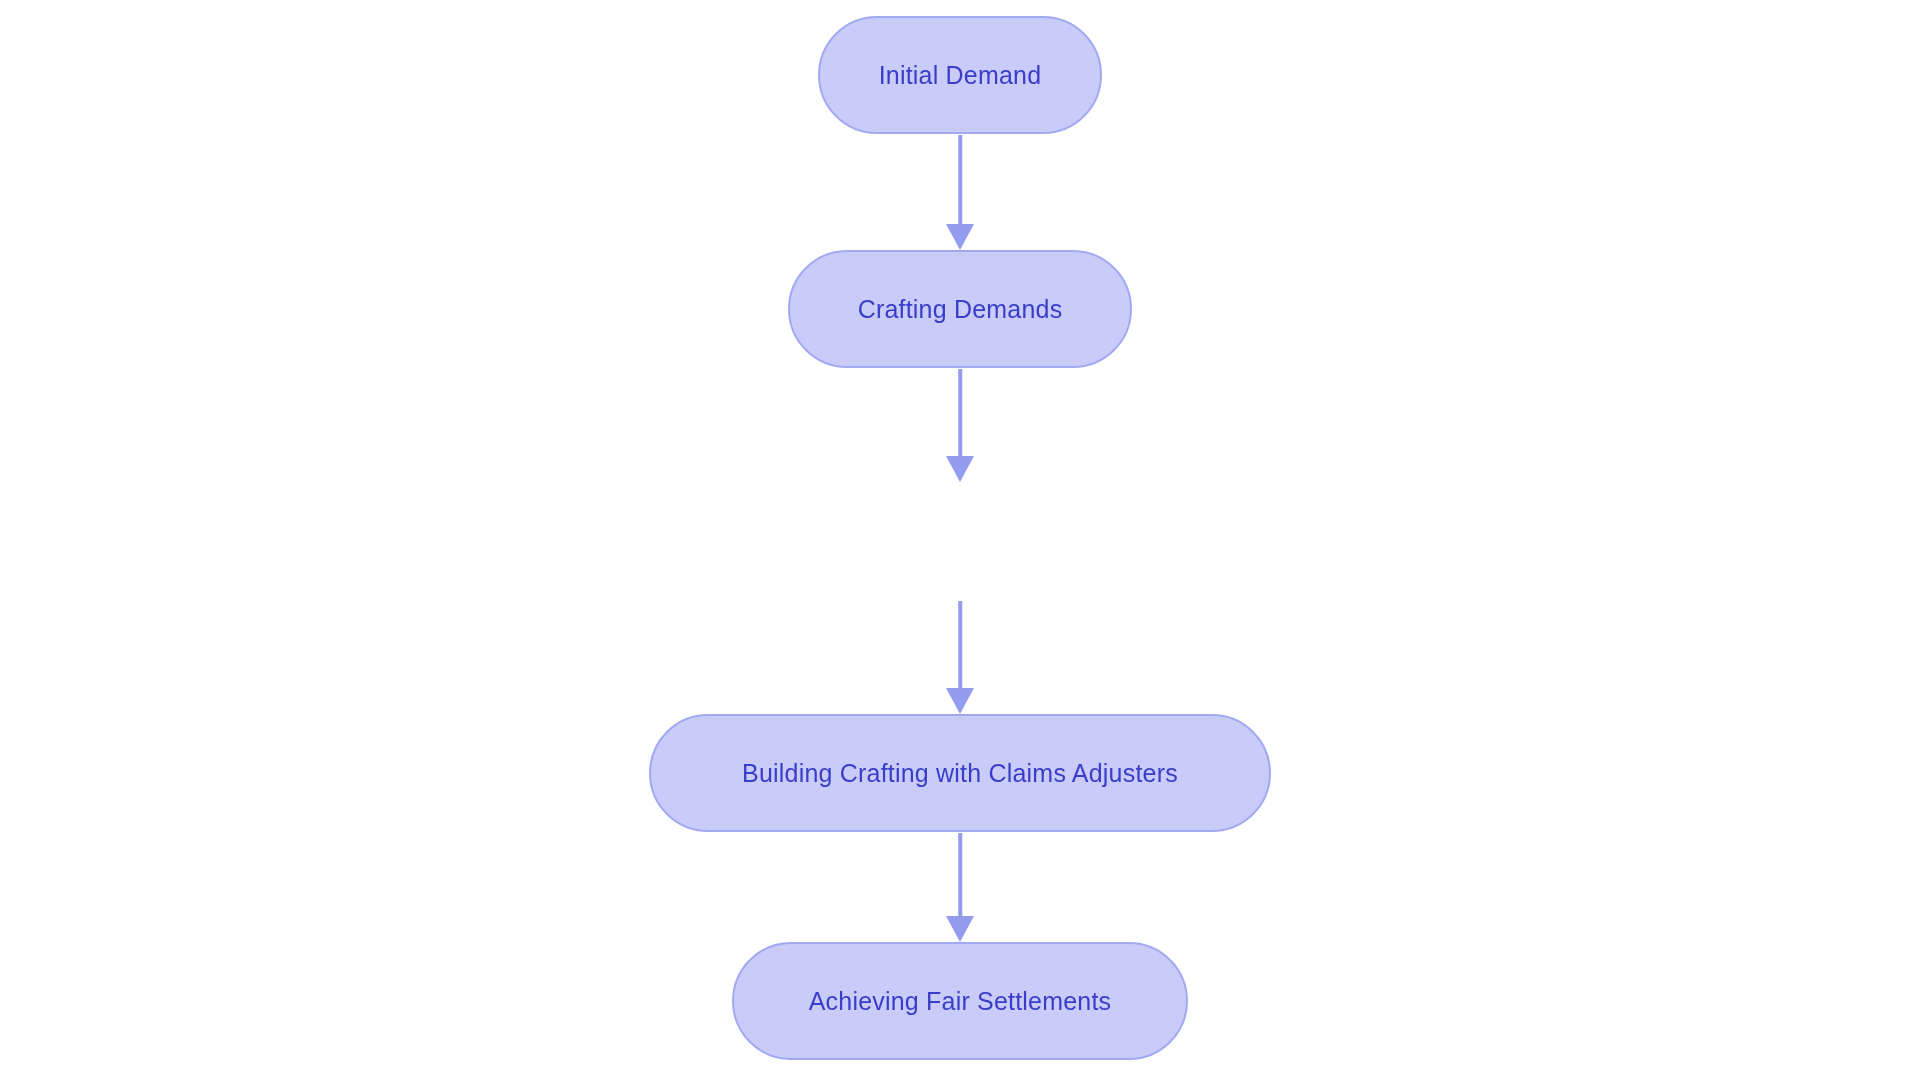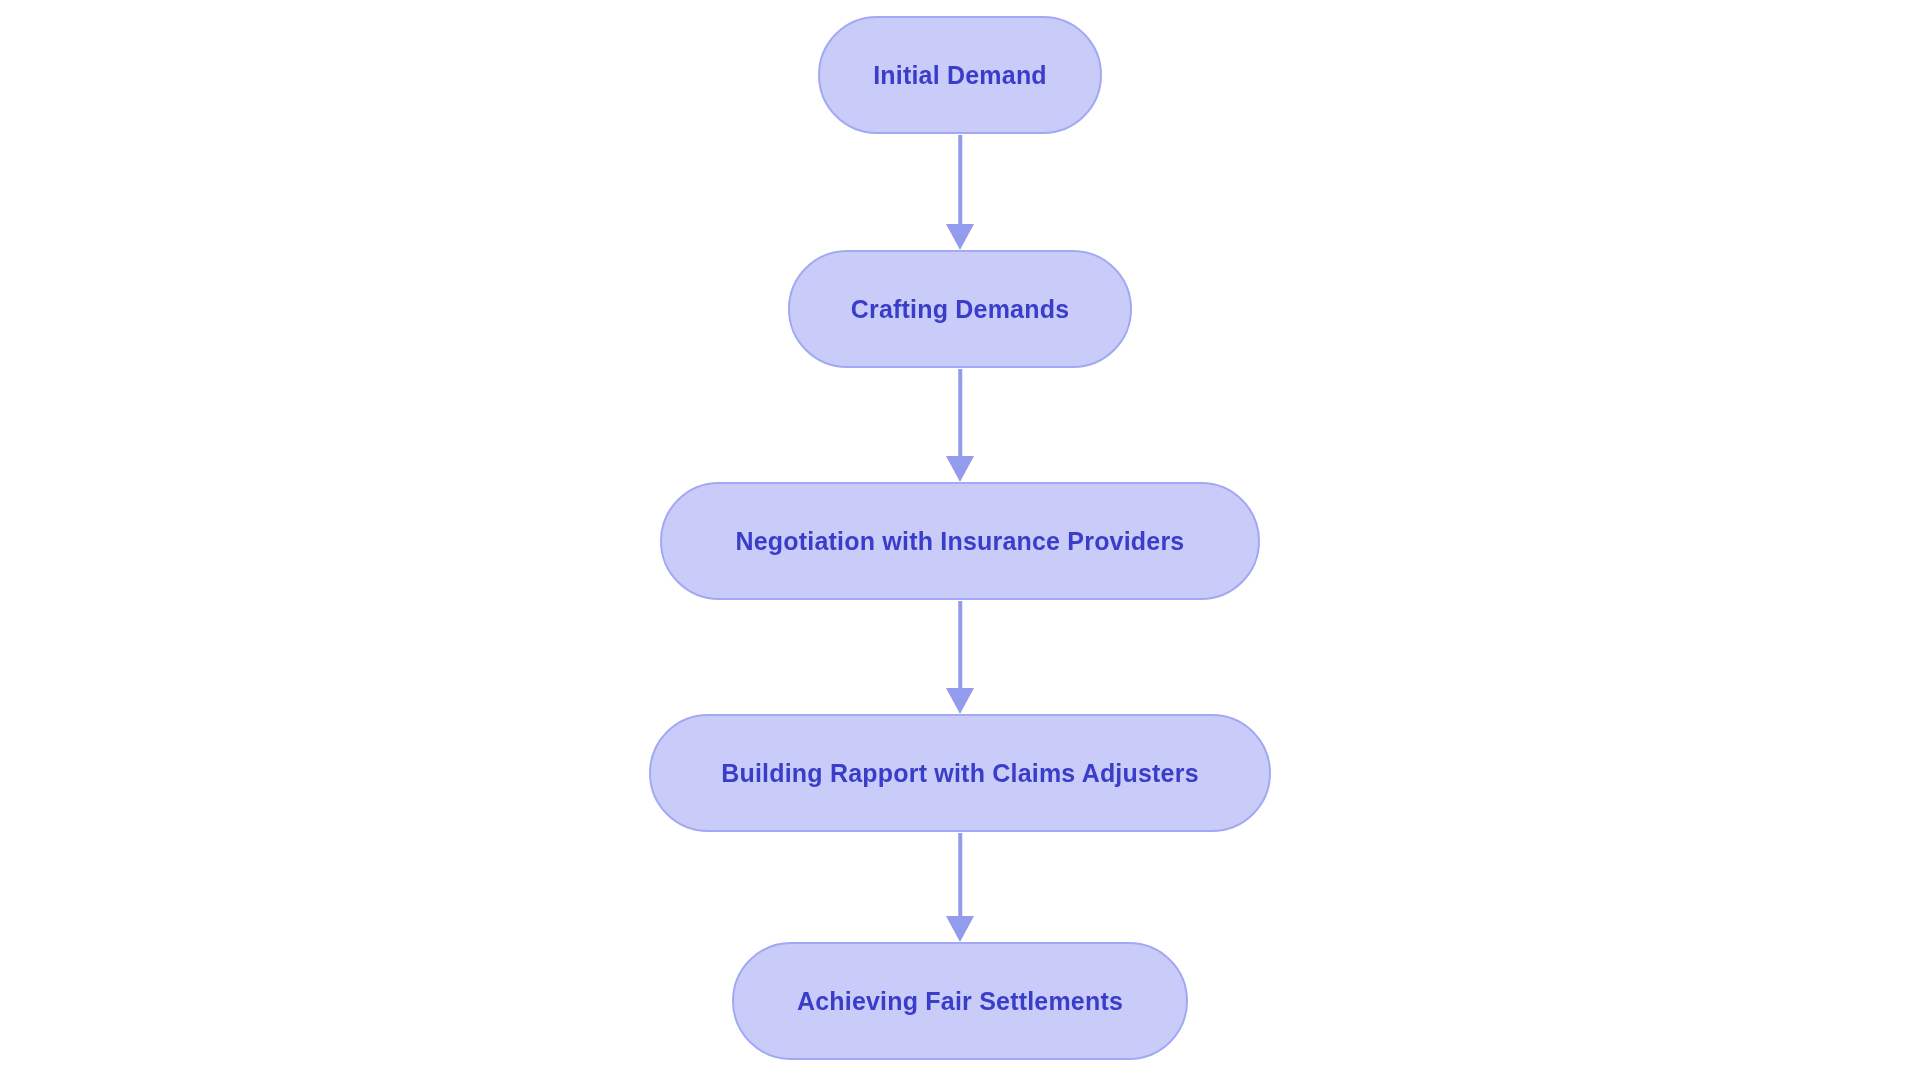--- a/index.html
+++ b/index.html
@@ -2,21 +2,21 @@
 <html style="--background: #ffffff; --node-fill: #c9ccf8; --node-border: #a2a9f3; --text-color: #3a3dc9; --arrow-color: #939cec;"><head>
 <meta charset="utf-8">
 <style>
   :root {
     --background: #ffffff;
     --node-fill: #c9ccf8;
     --node-border: #a2a9f3;
     --text-color: #3a3dc9;
     --arrow-color: #939cec;
   }
-  * { box-sizing: border-box; font-weight: bold; }
+  * { box-sizing: border-box; }
   html, body {
     margin: 0;
     padding: 0;
   }
   body {
     width: 1920px;
     height: 1083px;
     background: var(--background);
     font-family: "Liberation Sans", sans-serif;
     overflow: hidden;
@@ -98,31 +98,28 @@
 
   <div class="node n2">
     <span class="node-label">Crafting Demands</span>
   </div>
 
   <div class="arrow a2">
     <span class="edge-line"></span>
     <span class="arrowhead"></span>
   </div>
 
-  <div class="node n3">
-    <span class="node-label">Negotiation with Insurance Providers</span>
-  </div>
 
   <div class="arrow a3">
     <span class="edge-line"></span>
     <span class="arrowhead"></span>
   </div>
 
   <div class="node n4">
-    <span class="node-label">Building Rapport with Claims Adjusters</span>
+    <span class="node-label">Building Crafting with Claims Adjusters</span>
   </div>
 
   <div class="arrow a4">
     <span class="edge-line"></span>
     <span class="arrowhead"></span>
   </div>
 
   <div class="node n5">
     <span class="node-label">Achieving Fair Settlements</span>
   </div>

